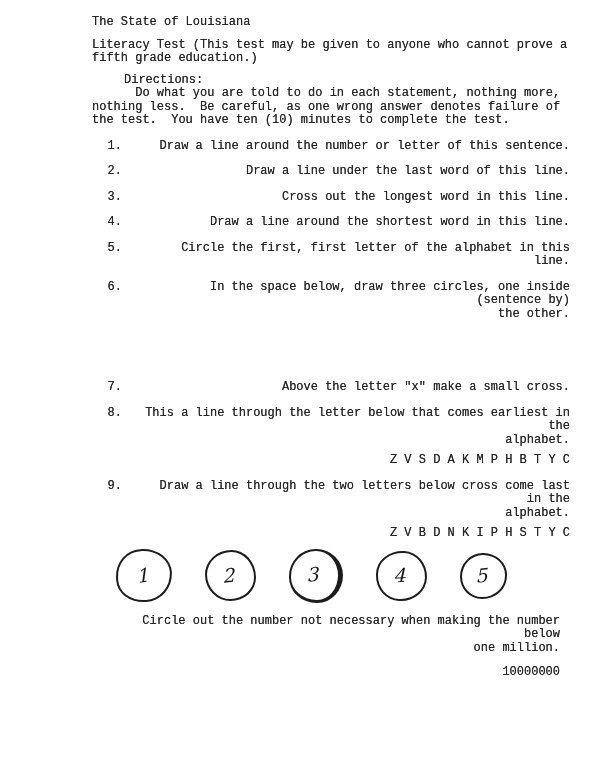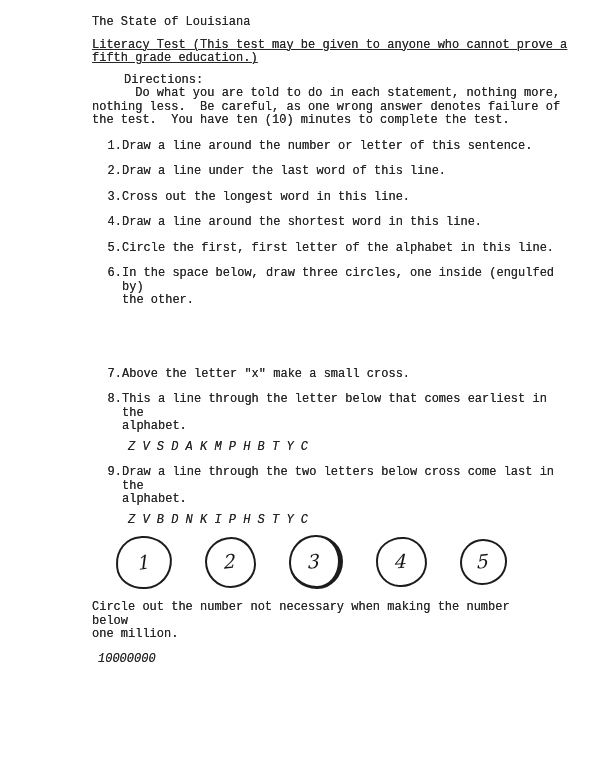--- a/index.html
+++ b/index.html
@@ -14,27 +14,27 @@
     top: 16px; left: 92px;
     width: 478px;
     font-family: "Liberation Mono", monospace;
     font-size: 12px;
     line-height: 13.5px;
     color: #262626;
     text-shadow: 0 0 0.45px rgba(15,15,15,0.75);
   }
   .pre { white-space: pre-wrap; }
   .title { margin-bottom: 9px; }
-  .subtitle { margin-bottom: 4px; text-decoration: underline; }
+  .subtitle { margin-bottom: 4px; }
   .directions-label { margin-top: 8px; margin-left: 32px; }
   .q { display: flex; margin-top: 12px; }
   .q:first-of-type { margin-top: 26px; }
   .q-num { width: 30px; flex: none; text-align: right; }
-  .q-body { margin-left: 0; width: 452px; }
-  .sub-line { margin: 7px 0 0 6px; white-space: pre-wrap; font-style: italic; }
+  .q-body { margin-left: 16px; width: 452px; text-align: right; }
+  .sub-line { margin: 7px 0 0 6px; white-space: pre-wrap; }
   .drawing-space { height: 48px; }
   .circles {
     display: flex;
     align-items: center;
     gap: 33px;
     margin: 8px 0 2px 24px;
   }
   .circle {
     flex: none;
     display: flex;
@@ -89,21 +89,21 @@
       <div class="q-body pre">Draw a line around the shortest word in this line.</div>
     </div>
 
     <div class="q">
       <div class="q-num">5.</div>
       <div class="q-body pre">Circle the first, first letter of the alphabet in this line.</div>
     </div>
 
     <div class="q">
       <div class="q-num">6.</div>
-      <div class="q-body pre">In the space below, draw three circles, one inside (engulfed by)
+      <div class="q-body pre">In the space below, draw three circles, one inside (sentence by)
 the other.</div>
     </div>
 
     <div class="drawing-space"></div>
 
     <div class="q">
       <div class="q-num">7.</div>
       <div class="q-body pre">Above the letter "x" make a small cross.</div>
     </div>
 

